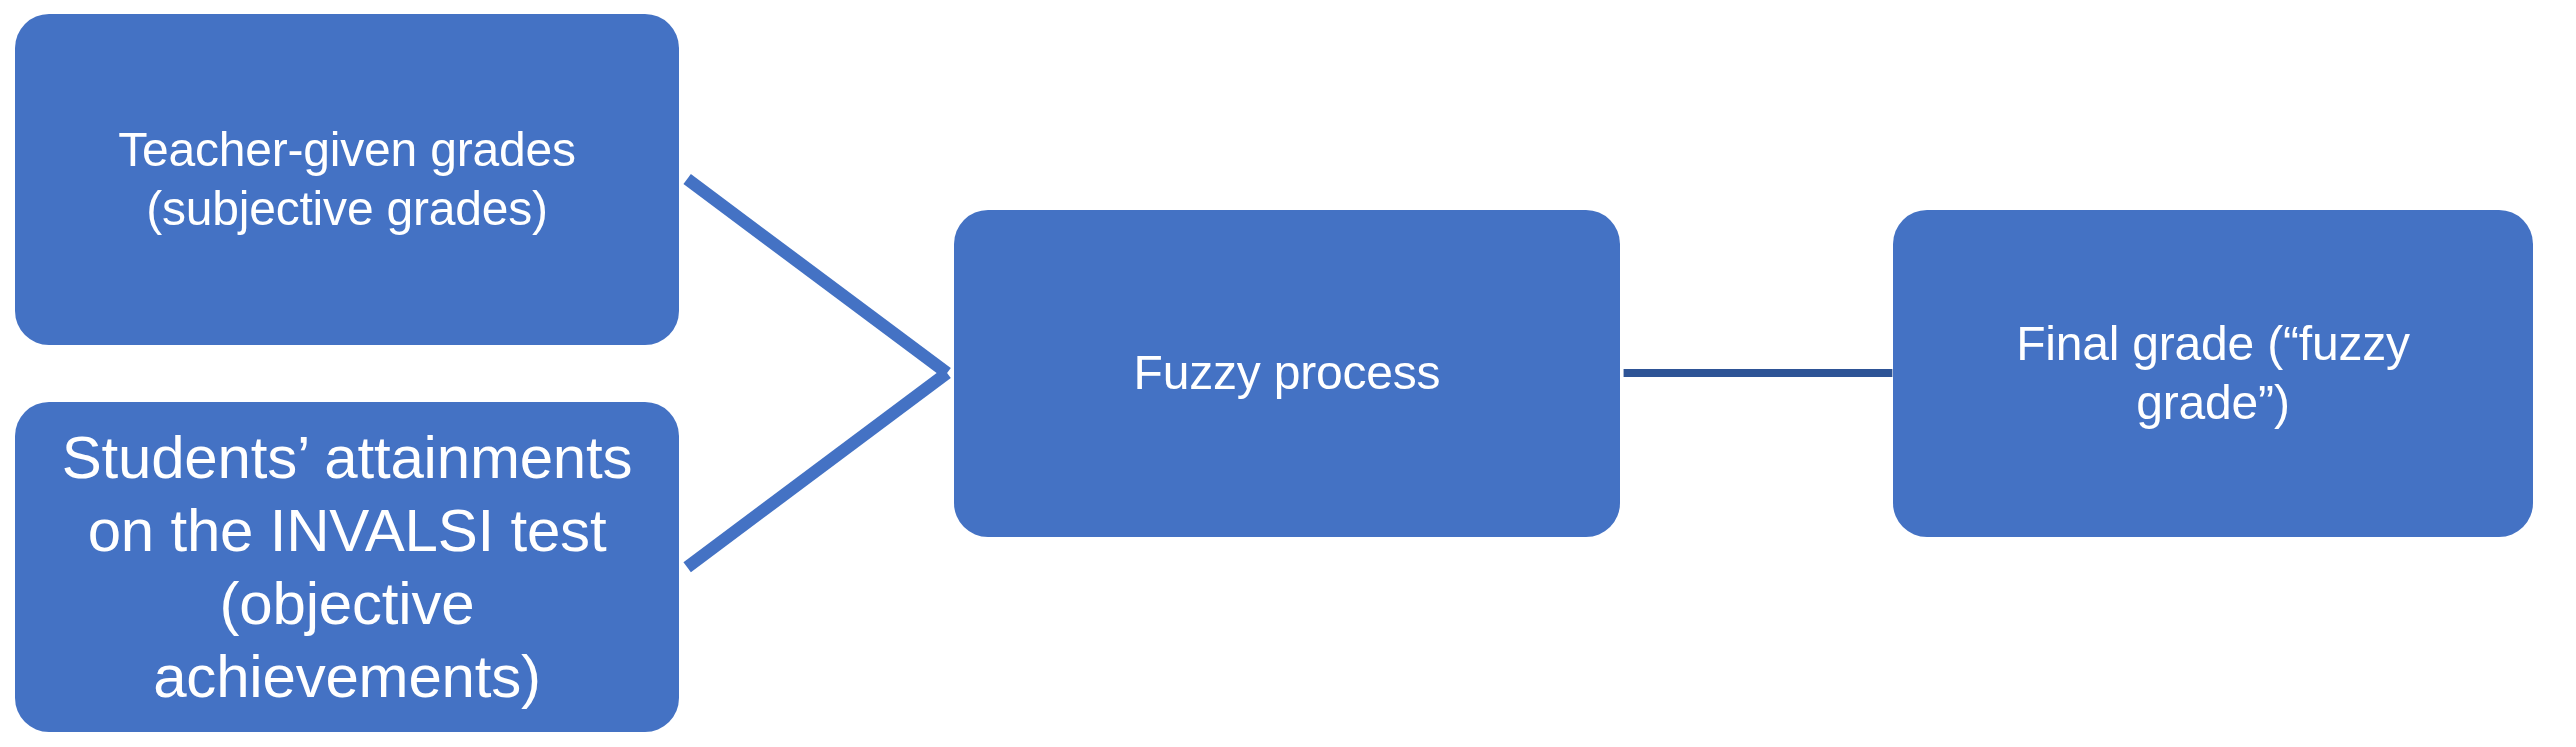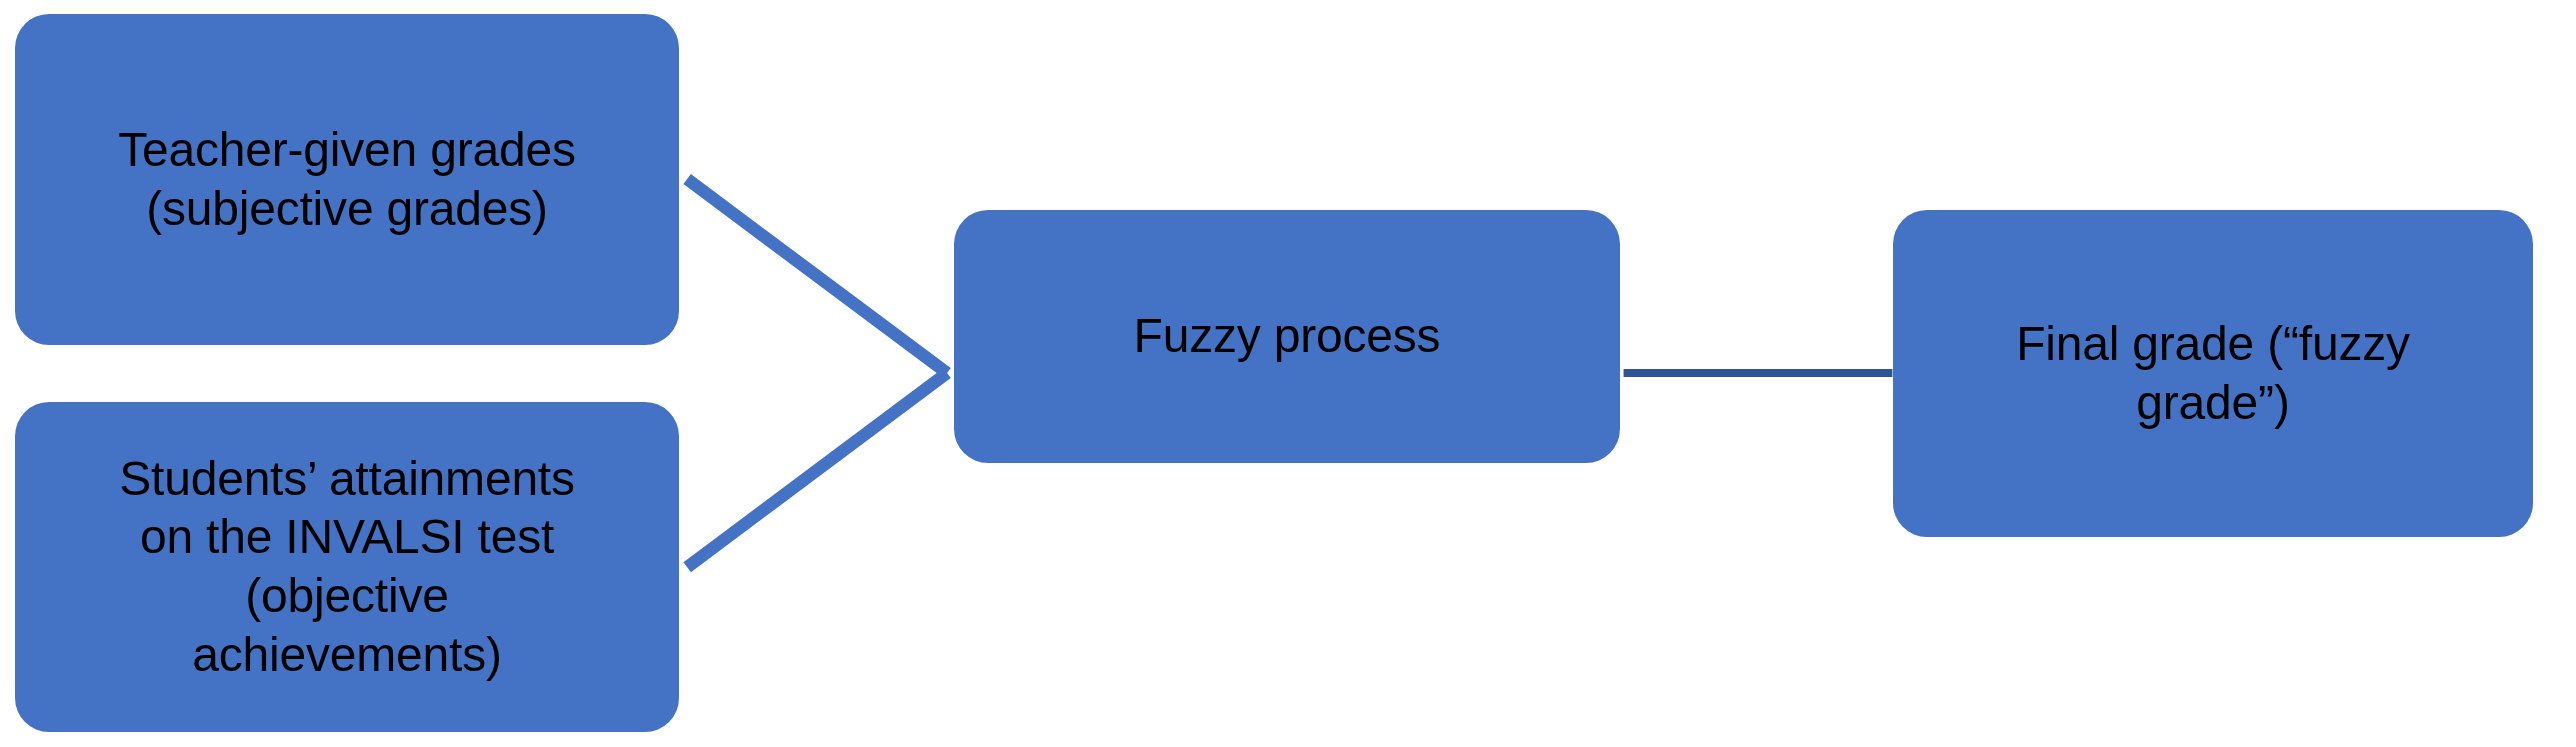--- a/index.html
+++ b/index.html
@@ -20,21 +20,21 @@
   }
   .node {
     position: absolute;
     box-sizing: border-box;
     background: #4472C4;
     border-radius: 34px;
     display: flex;
     align-items: center;
     justify-content: center;
     text-align: center;
-    color: #000000;
+    color: #ffffff;
     font-family: "Liberation Sans", sans-serif;
     font-weight: 400;
     line-height: 1.22;
     letter-spacing: -0.2px;
     padding: 5.3px 23px;
   }
   .node .node-label {
     display: block;
     width: 100%;
     white-space: pre-line;
@@ -45,27 +45,27 @@
     top: 14.2px;
     width: 664px;
     height: 331px;
     font-size: 48px;
   }
   #node-invalsi-attainments {
     left: 15px;
     top: 402px;
     width: 664px;
     height: 330px;
-    font-size: 48px;
+    font-size: 60px;
   }
   #node-fuzzy-process {
     left: 954px;
     top: 210px;
     width: 666px;
-    height: 253px;
+    height: 327px;
     font-size: 48px;
   }
   #node-final-grade {
     left: 1893px;
     top: 210px;
     width: 640px;
     height: 327px;
     font-size: 48px;
   }
   #connector-layer {

